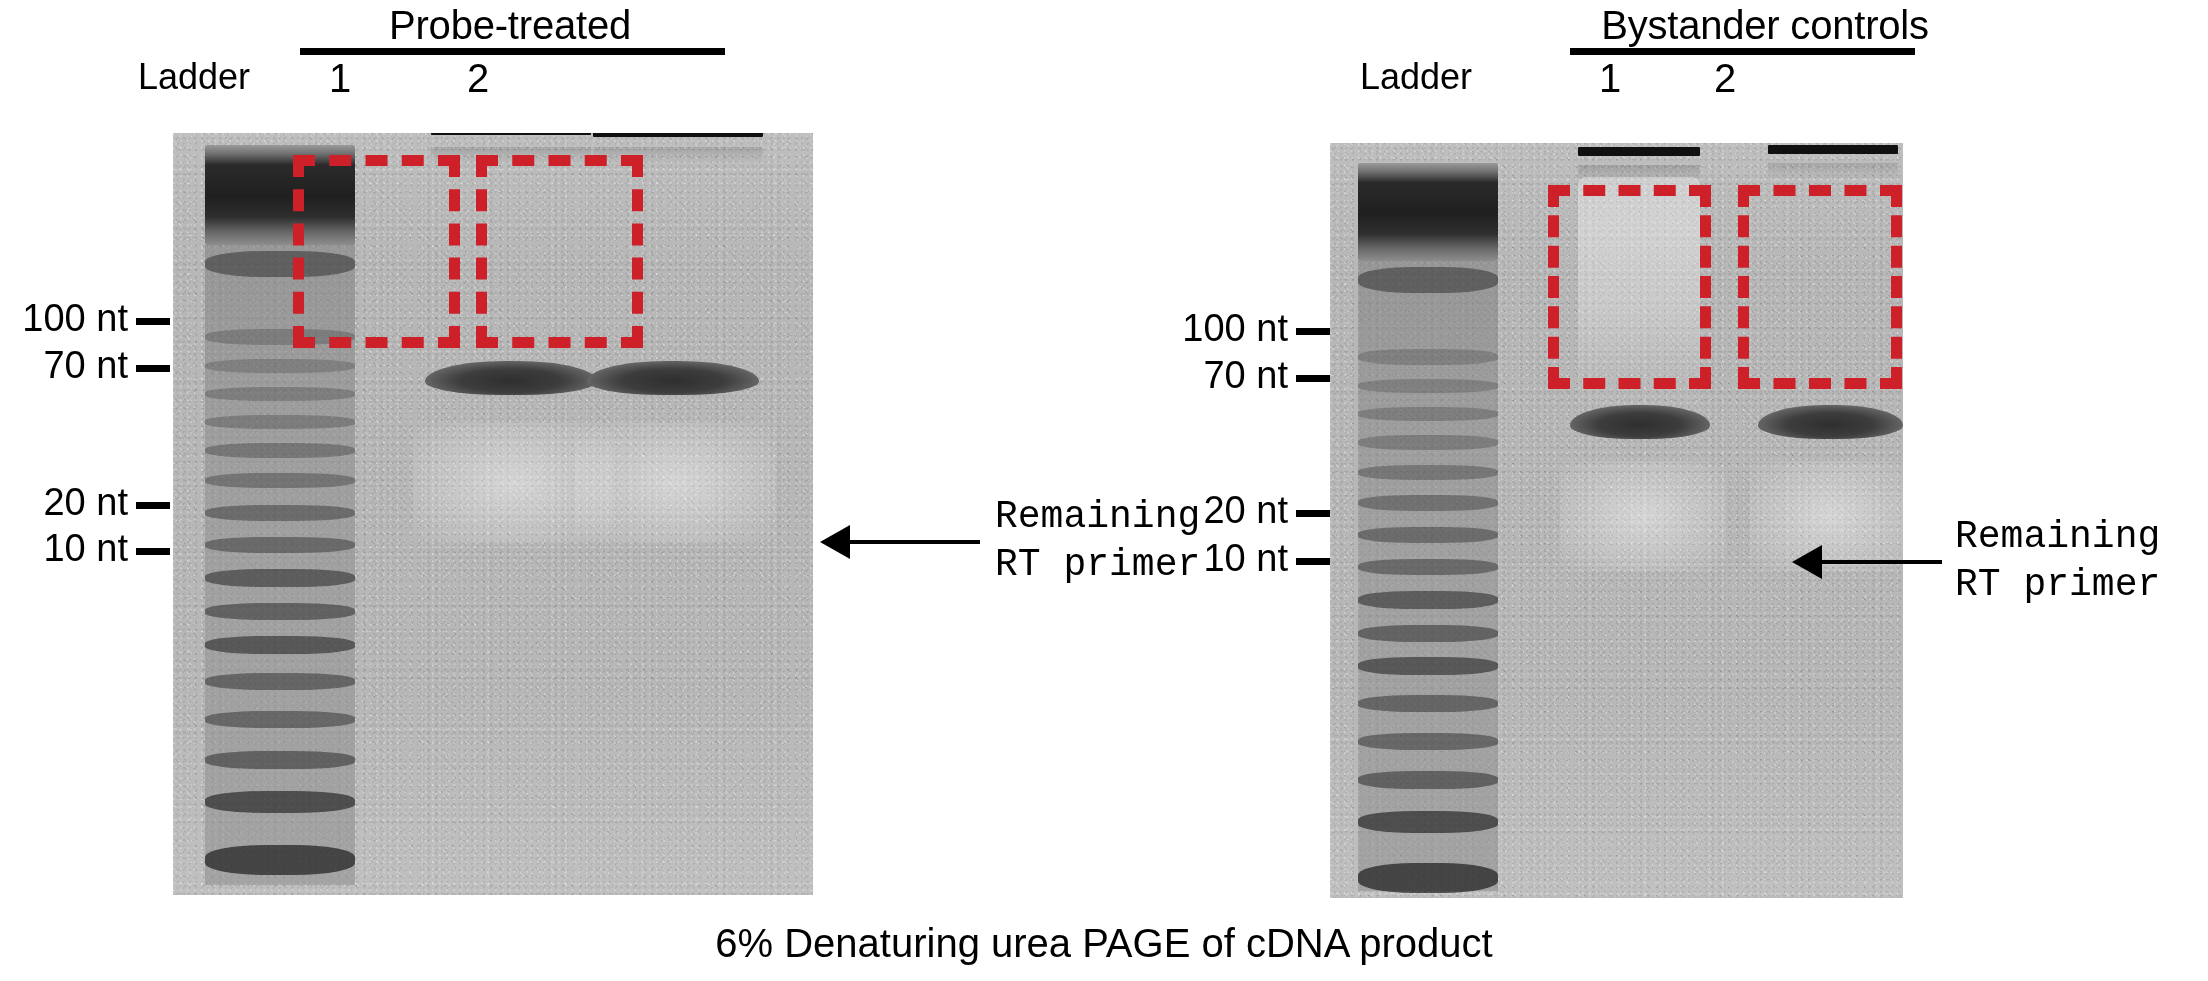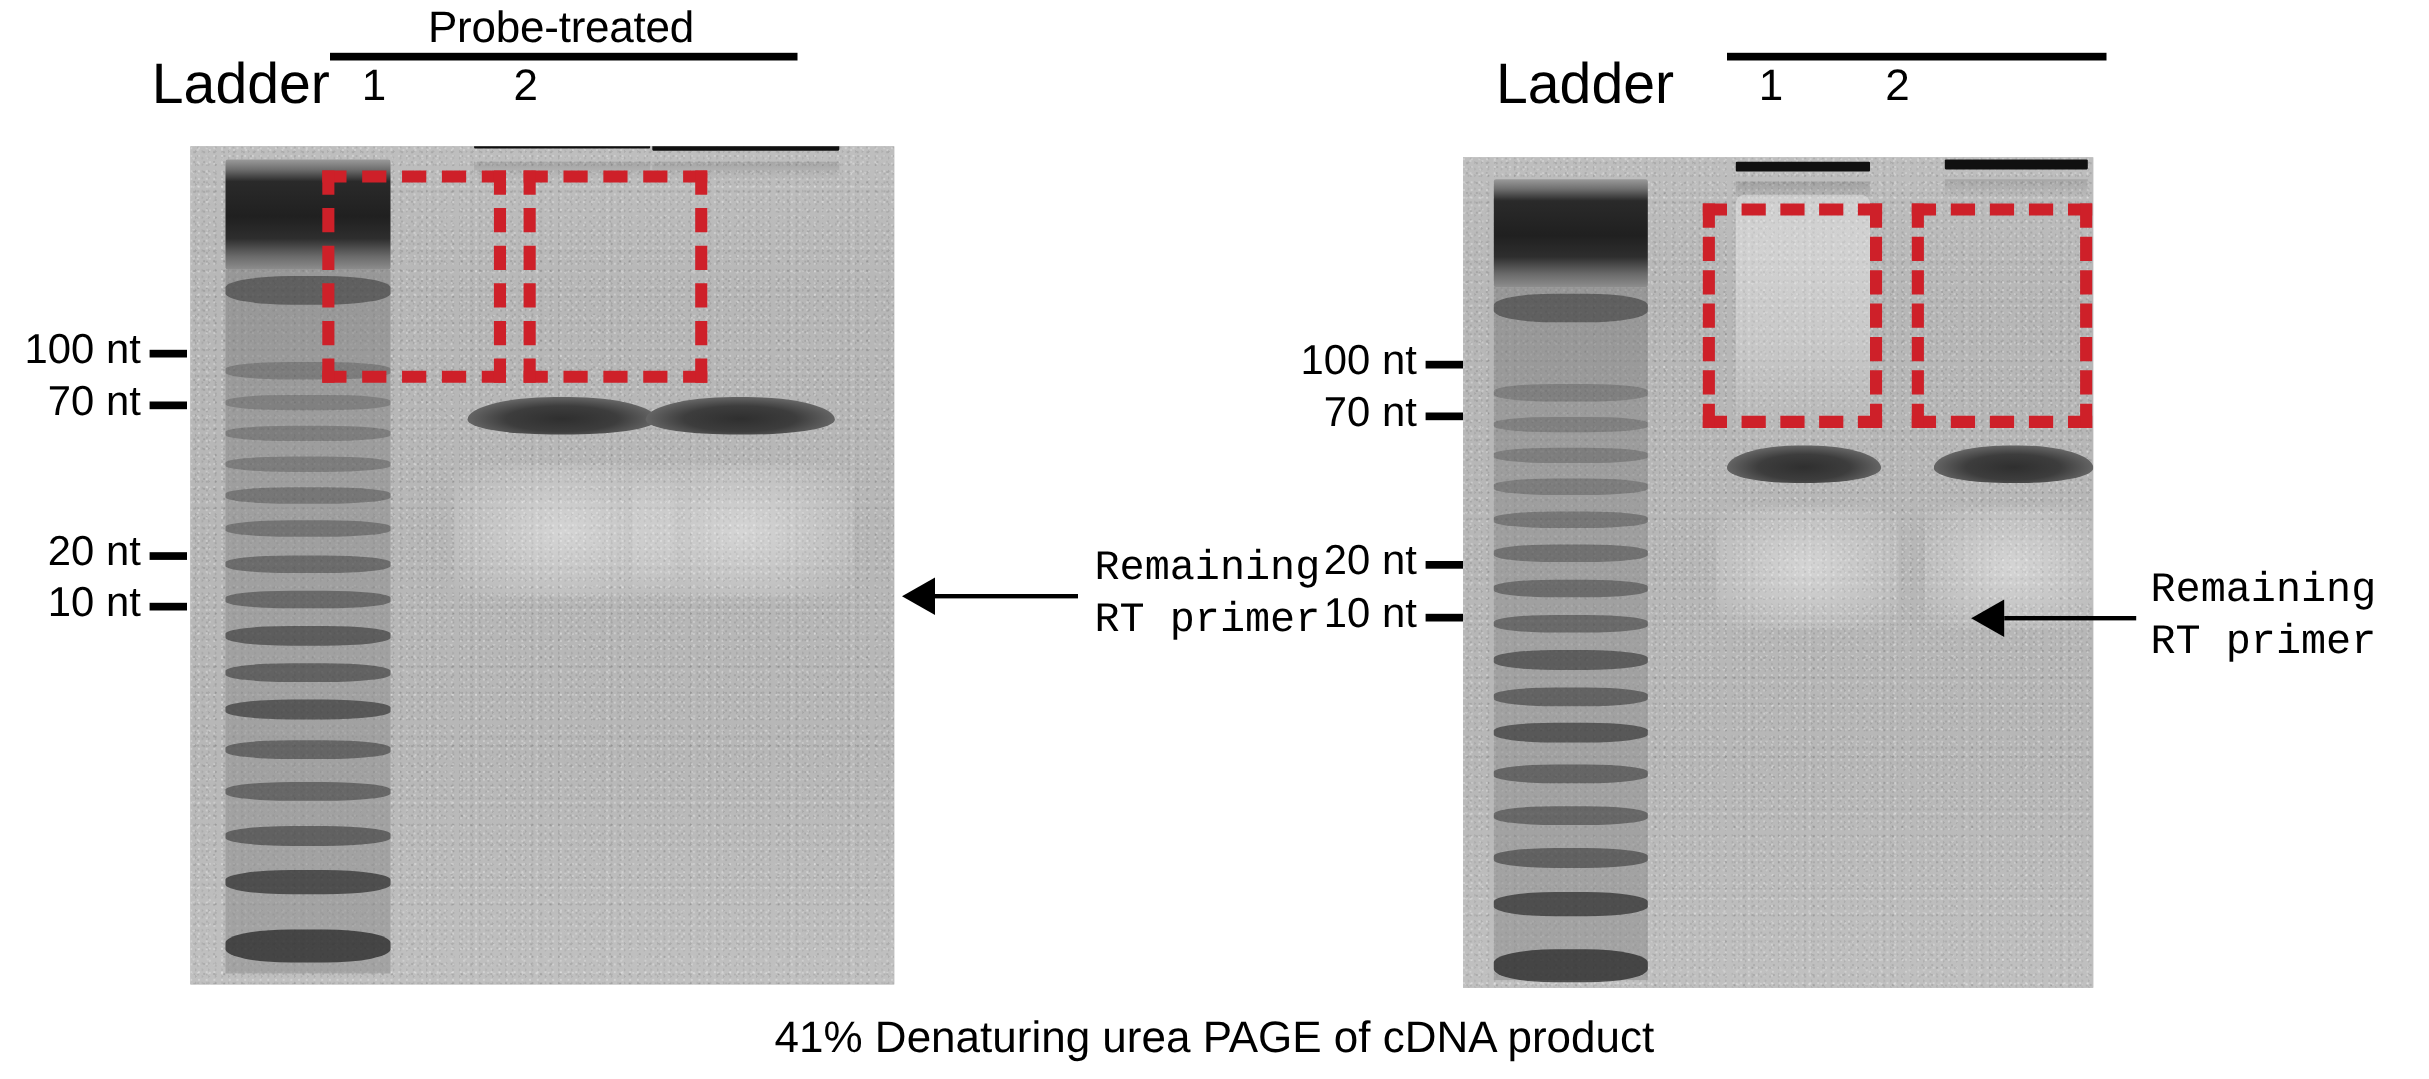--- a/index.html
+++ b/index.html
@@ -35,21 +35,21 @@
     background: #000000;
     height: 7px;
   }
   .lane-number {
     font-size: 40px;
     line-height: 44px;
     text-align: center;
     white-space: nowrap;
   }
   .ladder-label {
-    font-size: 52px;
+    font-size: 36px;
     line-height: 44px;
     white-space: nowrap;
   }
 
   
   .gel {
     overflow: hidden;
     background: #b6b6b6;
   }
   .gel-noise {
@@ -248,20 +248,21 @@
     <div class="marker-tick" style="left:136px; top:548px; width:34px;"></div>
 
     <div class="arrow-head" style="left:820px; top:525px;"></div>
     <div class="arrow-shaft" style="left:850px; top:540px; width:130px;"></div>
     <div class="anno-text" style="left:995px; top:495px;">Remaining</div>
     <div class="anno-text" style="left:995px; top:543px;">RT primer</div>
   </div>
 
   <div class="abs" style="left:1160px; top:0; width:1048px; height:981px;">
 
+    <div class="abs group-title" style="left:370px; top:2px; width:470px;">Bystander controls</div>
 
     <div class="abs group-rule" style="left:410px; top:48px; width:345px;"></div>
 
     <div class="abs ladder-label" style="left:200px; top:55px;">Ladder</div>
 
     <div class="abs lane-number" style="left:415px; top:56px; width:70px;">1</div>
     <div class="abs lane-number" style="left:530px; top:56px; width:70px;">2</div>
 
     <div class="abs gel" style="left:170px; top:143px; width:573px; height:755px;">
       <div class="gel-noise"></div>
@@ -317,15 +318,15 @@
 
     <div class="abs marker-label" style="left:0px; top:538px; width:128px;">10 nt</div>
     <div class="marker-tick" style="left:136px; top:558px; width:34px;"></div>
 
     <div class="arrow-head" style="left:632px; top:545px;"></div>
     <div class="arrow-shaft" style="left:662px; top:560px; width:120px;"></div>
     <div class="anno-text" style="left:795px; top:515px;">Remaining</div>
     <div class="anno-text" style="left:795px; top:563px;">RT primer</div>
   </div>
 
-  <div class="caption" style="left:0; top:920px;">41% Denaturing urea PAGE of cDNA product</div>
+  <div class="caption" style="left:0; top:920px;">6% Denaturing urea PAGE of cDNA product</div>
 
 </div>
 
 </body></html>

